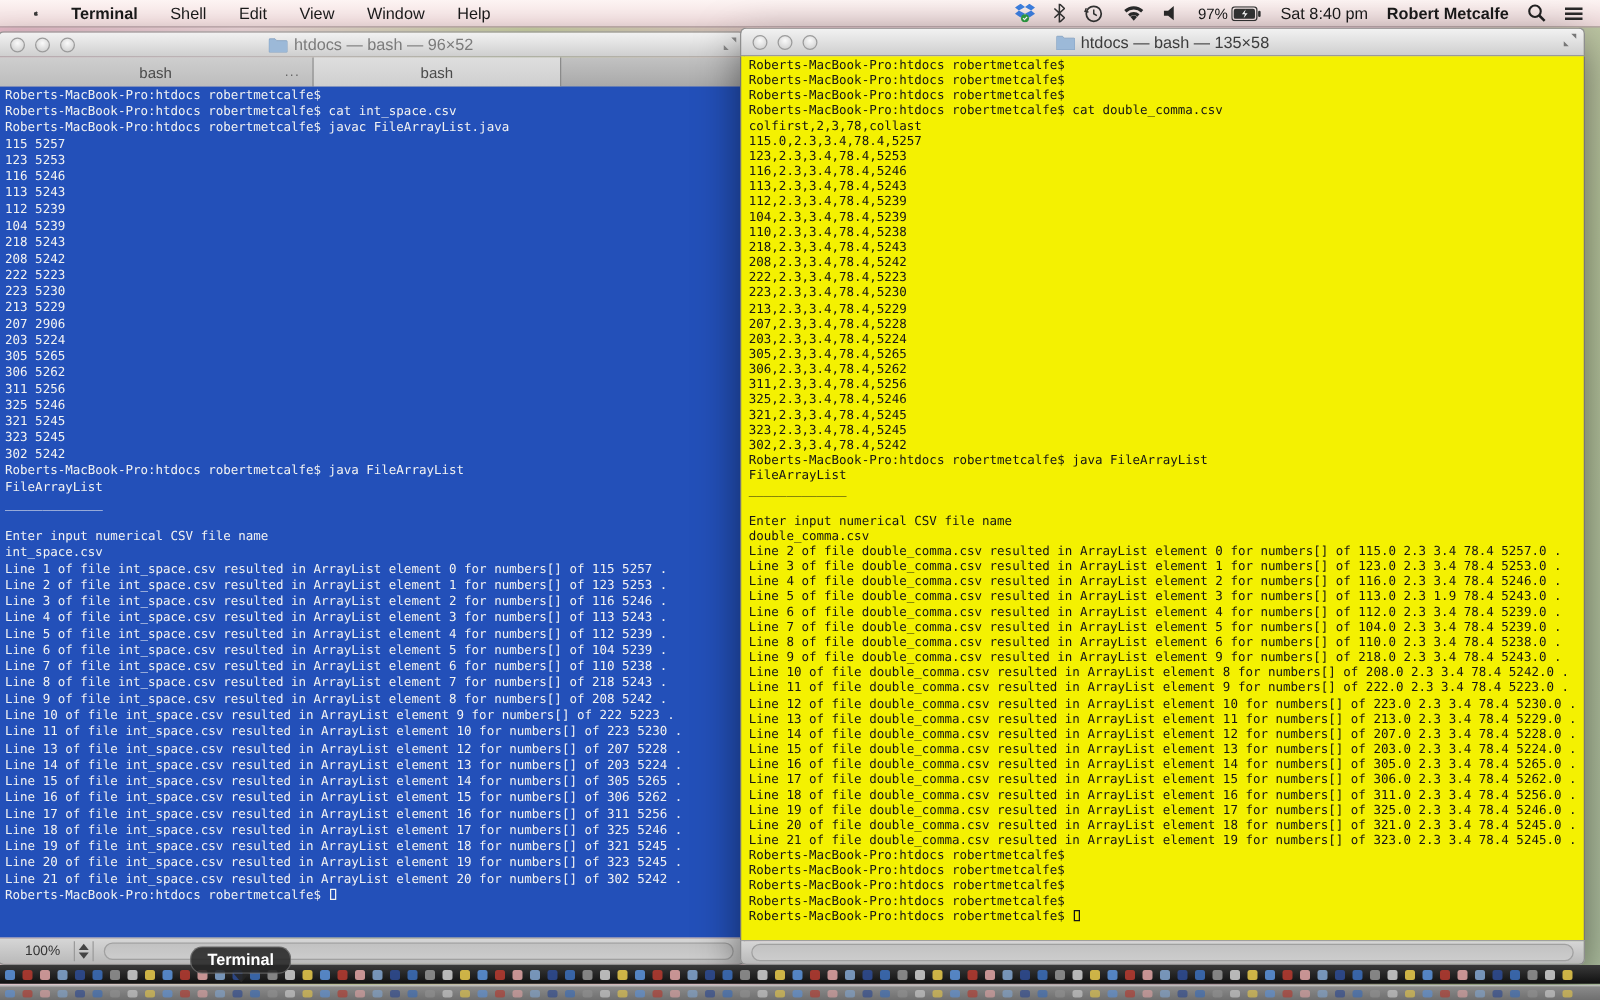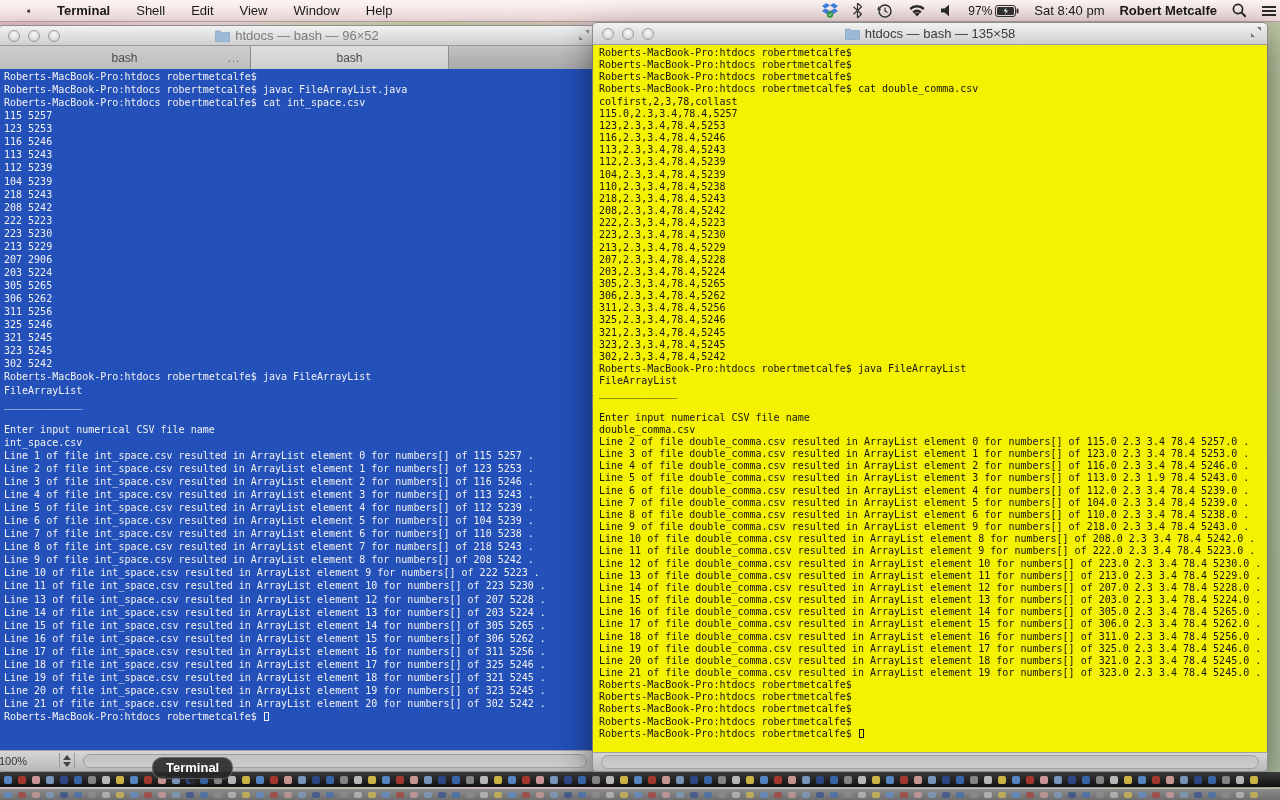--- a/index.html
+++ b/index.html
@@ -14,21 +14,21 @@
   .menubar {
     position:absolute; left:0; top:0; width:1280px; height:22px;
     background:linear-gradient(#fdf4f3,#eed9da);
     border-bottom:1px solid #b8a3a6;
     display:flex; align-items:center; font-size:13px; color:#222;
   }
   .menubar .left { display:flex; align-items:center; gap:0; padding-left:14px; }
   .menu-item { padding:0 13px; height:22px; display:flex; align-items:center; color:#1a1a1a; }
   .menu-item.bold { font-weight:bold; }
   .apple { width:30px; display:flex; justify-content:center; }
-  .menubar .right { margin-left:auto; display:flex; align-items:center; gap:7px; }
+  .menubar .right { margin-left:auto; display:flex; align-items:center; gap:7px; padding-right:10px; }
   .status-item { display:flex; align-items:center; gap:3px; padding:0 4px; height:22px; color:#1a1a1a; }
   .status-text { font-size:13px; }
   .status-text.bold { font-weight:bold; }
   .pct { font-size:12px; }
   .bars-icon span { display:block; width:14px; height:2px; background:#2a2a2a; margin:2px 0; }
   
   .window { position:absolute; border-radius:6px 6px 5px 5px; }
   .titlebar {
     height:21px; border-radius:5px 5px 0 0;
     background:linear-gradient(#f2f2f2,#cfcfcf);
@@ -63,21 +63,21 @@
     border-left:1px solid #8e8e8e; border-right:1px solid #8e8e8e;
   }
   .term-blue .tline { height:13.07px; white-space:pre; }
   .cursor-left { display:inline-block; width:5px; height:9px; border:1px solid #f2f2f2;
     vertical-align:-1px; margin-left:1px; }
   .bottombar {
     height:22px; background:linear-gradient(#d6d6d6,#b9b9b9);
     border:1px solid #8e8e8e; border-top:1px solid #9f9f9f; border-radius:0 0 5px 5px;
     display:flex; align-items:center;
   }
-  .zoom-cell { width:60px; font-size:11px; color:#333; padding-left:0; }
+  .zoom-cell { width:60px; font-size:11px; color:#333; padding-left:21px; }
   .stepper { width:16px; height:16px; display:flex; flex-direction:column; align-items:center;
     justify-content:center; border-left:1px solid #9a9a9a; border-right:1px solid #9a9a9a; }
   .stepper .up, .stepper .dn { width:0; height:0; border-left:4px solid transparent; border-right:4px solid transparent; }
   .stepper .up { border-bottom:5px solid #444; margin-bottom:2px; }
   .stepper .dn { border-top:5px solid #444; }
   .scroll-track { flex:1; height:14px; margin:0 8px;
     background:linear-gradient(#c2c2c2,#cccccc); border:1px solid #a0a0a0; border-radius:8px; }
   
   #right-window { left:592px; top:22px; width:676px; height:750px;
      box-shadow:0 12px 34px rgba(0,0,0,.5); }
@@ -213,22 +213,22 @@
     <div class="tab inactive">
       <span>bash</span>
       <span class="overflow">...</span>
     </div>
     <div class="tab active">
       <span>bash</span>
     </div>
   </div>
   <div class="term-blue">
       <div class="tline">Roberts-MacBook-Pro:htdocs robertmetcalfe$</div>
+      <div class="tline">Roberts-MacBook-Pro:htdocs robertmetcalfe$ cat int_space.csv</div>
       <div class="tline">Roberts-MacBook-Pro:htdocs robertmetcalfe$ javac FileArrayList.java</div>
-      <div class="tline">Roberts-MacBook-Pro:htdocs robertmetcalfe$ cat int_space.csv</div>
       <div class="tline">115 5257</div>
       <div class="tline">123 5253</div>
       <div class="tline">116 5246</div>
       <div class="tline">113 5243</div>
       <div class="tline">112 5239</div>
       <div class="tline">104 5239</div>
       <div class="tline">218 5243</div>
       <div class="tline">208 5242</div>
       <div class="tline">222 5223</div>
       <div class="tline">223 5230</div>

